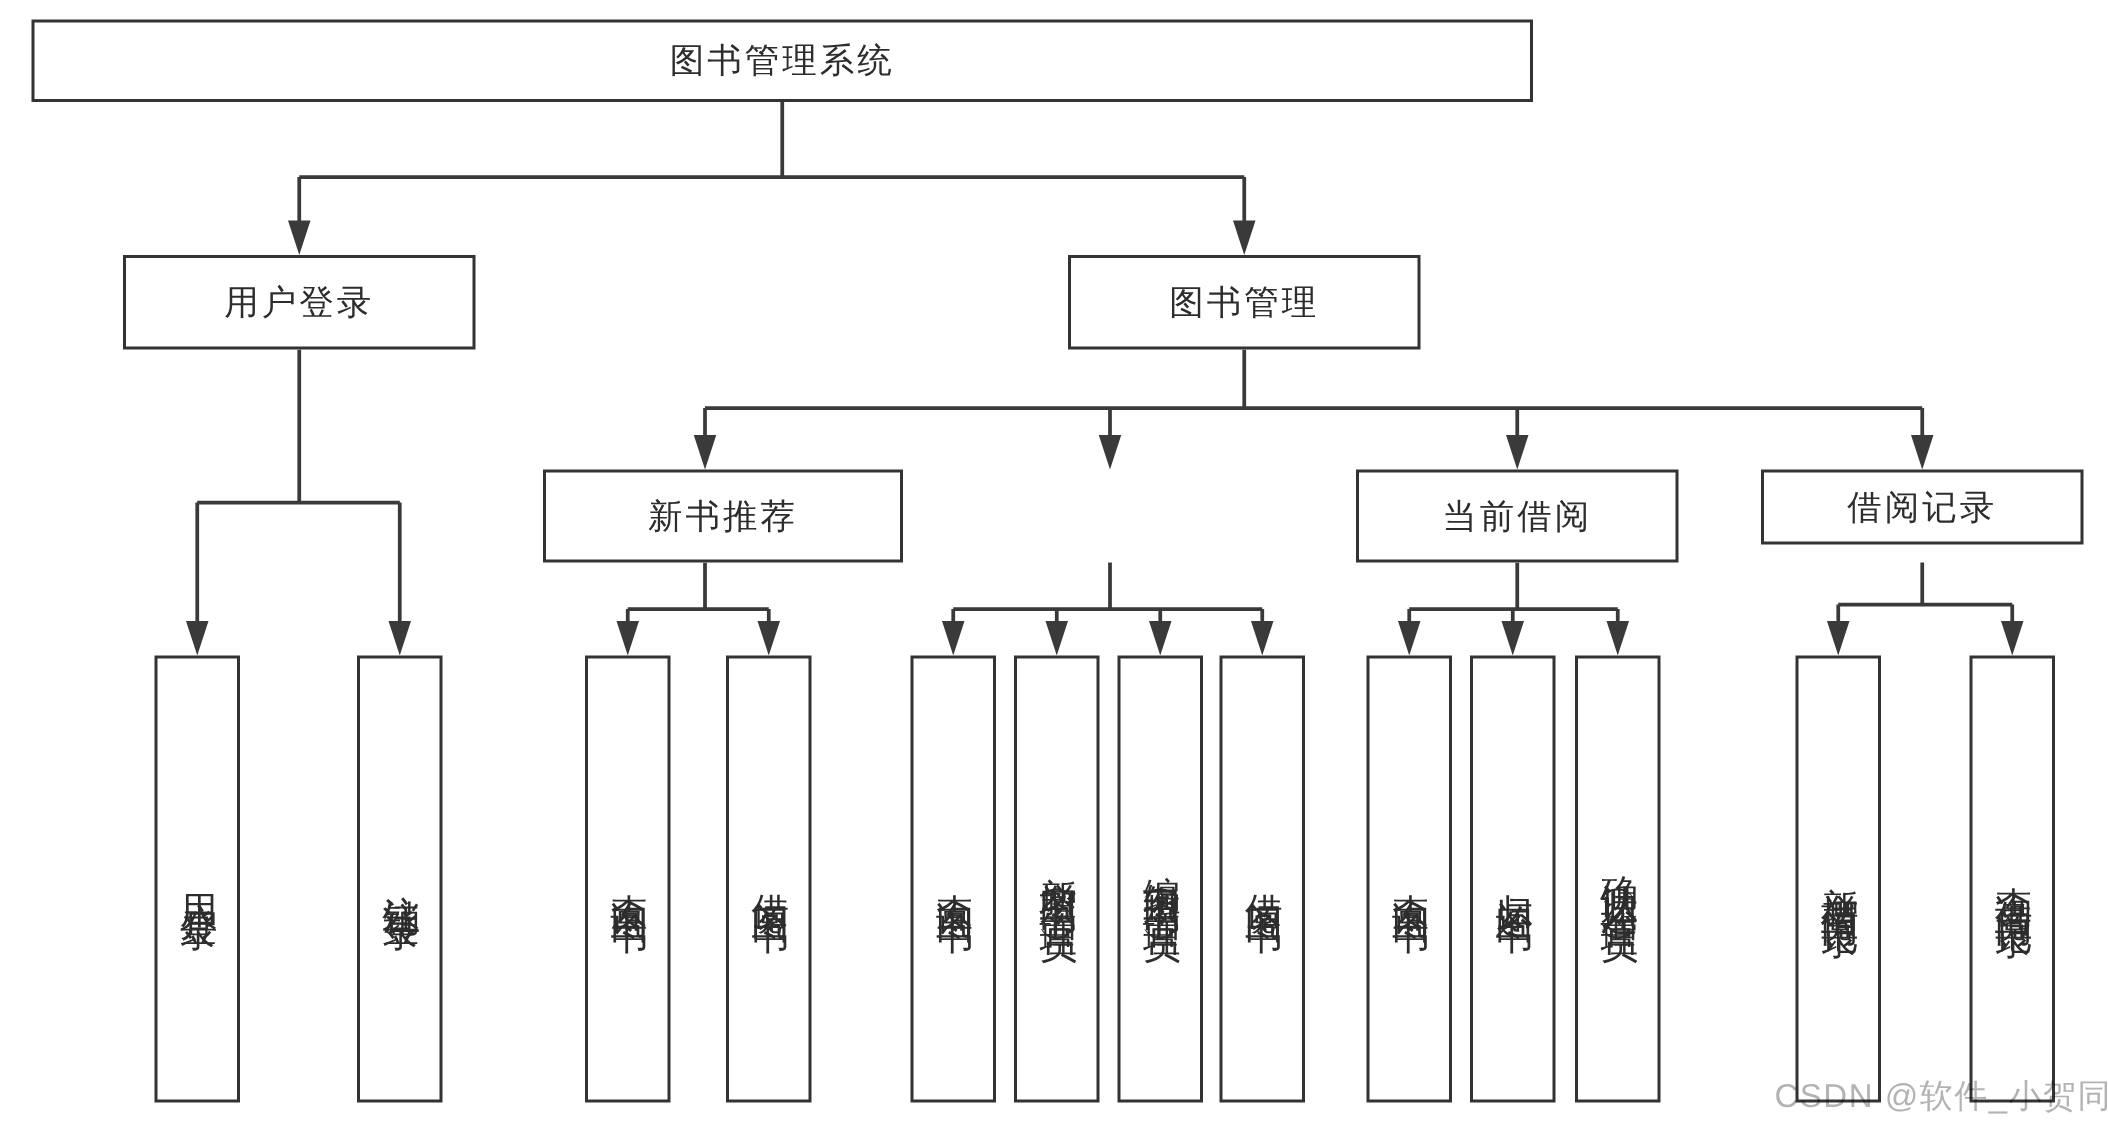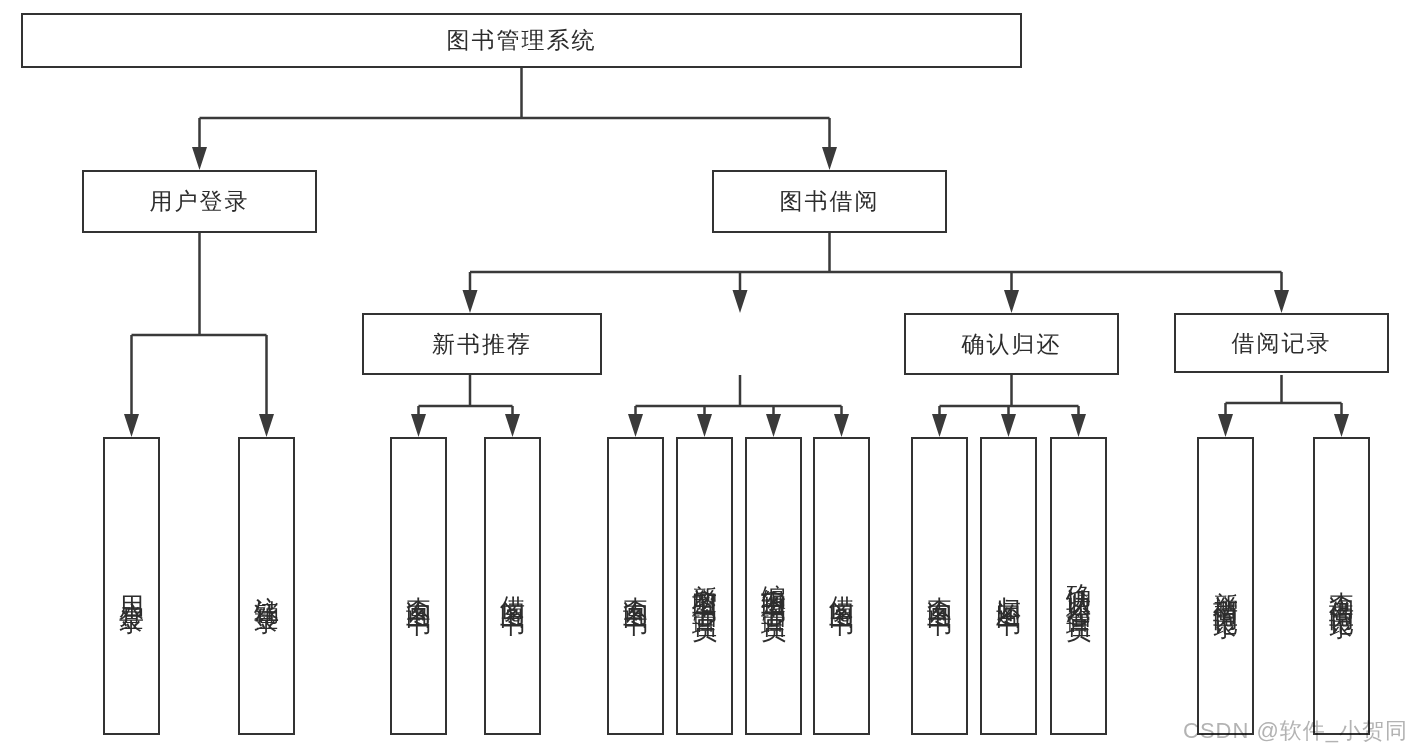--- a/index.html
+++ b/index.html
@@ -85,30 +85,30 @@
   </svg>
 
   <div class="box hbox root" style="left:21px;top:13px;width:1001px;height:55px">
     <span>图书管理系统</span>
   </div>
 
   <div class="box hbox" style="left:82px;top:170px;width:235px;height:63px">
     <span>用户登录</span>
   </div>
   <div class="box hbox" style="left:712px;top:170px;width:235px;height:63px">
-    <span>图书借阅</span>
+    <span>图书管理</span>
   </div>
 
   <div class="box hbox" style="left:362px;top:313px;width:240px;height:62px">
     <span>新书推荐</span>
   </div>
   <div class="box hbox" style="left:904px;top:313px;width:215px;height:62px">
-    <span>确认归还</span>
+    <span>当前借阅</span>
   </div>
-  <div class="box hbox" style="left:1174px;top:313px;width:215px;height:60px">
+  <div class="box hbox" style="left:1174px;top:313px;width:215px;height:50px">
     <span>借阅记录</span>
   </div>
 
   <div class="box leaf" style="left:103px;top:437px">
     <span>用户登录</span>
   </div>
   <div class="box leaf" style="left:238px;top:437px">
     <span>注销登录</span>
   </div>
 

